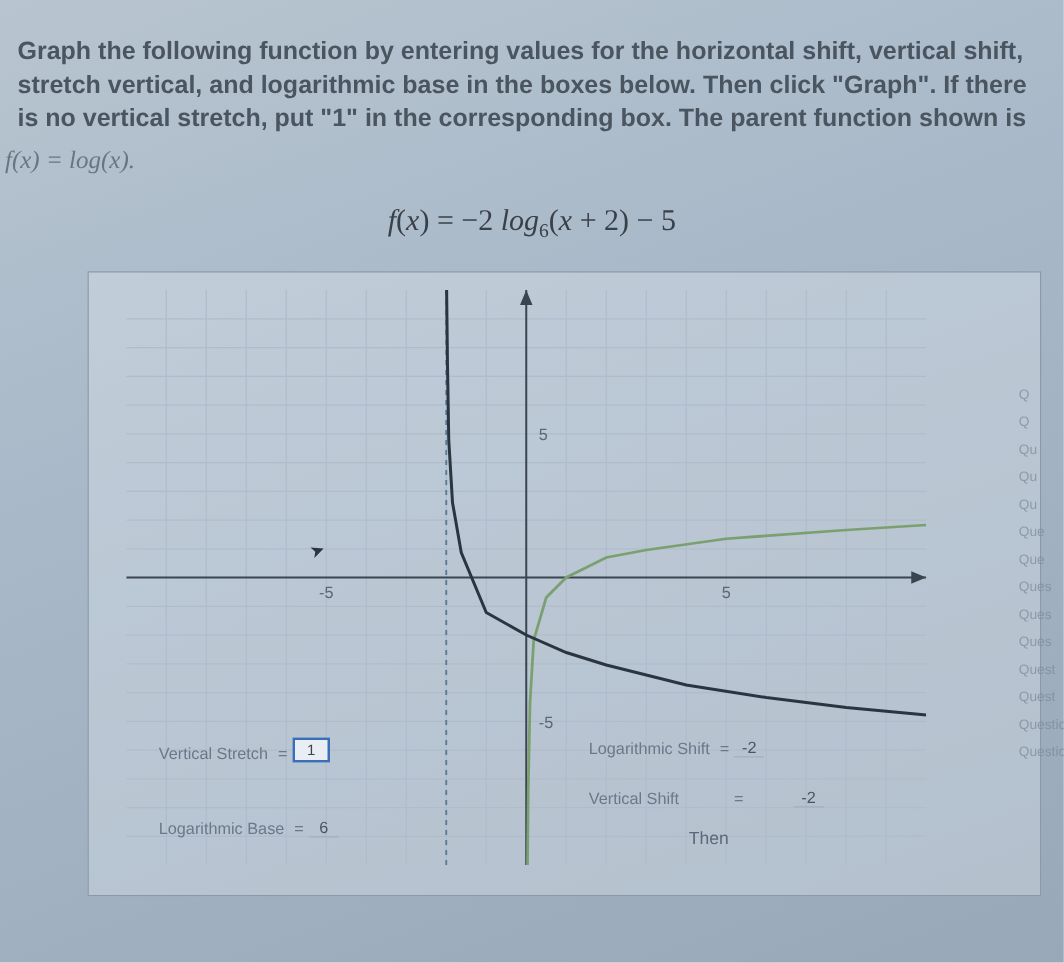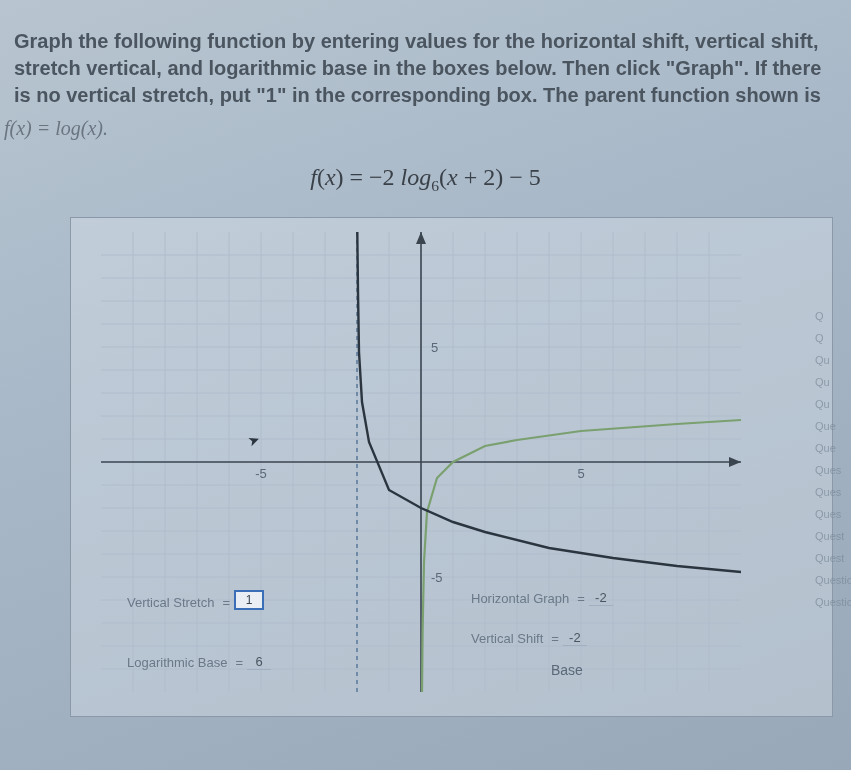--- a/index.html
+++ b/index.html
@@ -74,21 +74,21 @@
     color: #4a5560;
     font-size: 13px;
     border-bottom: 1px solid #a0b0c0;
     min-width: 24px;
     text-align: center;
     padding: 0 4px;
   }
   .row-vs { left: 56px; top: 372px; }
   .row-lb { left: 56px; top: 436px; }
   .row-hs { left: 400px; top: 372px; }
-  .row-vsh { left: 400px; top: 412px; }
+  .row-vsh { left: 400px; top: 412px; gap: 36px; }
   .graph-btn {
     position: absolute;
     left: 480px;
     top: 444px;
     font-size: 14px;
     color: #5a6878;
     cursor: pointer;
   }
   .sidebar {
     position: absolute;
@@ -190,32 +190,32 @@
     <span class="input-box">1</span>
   </div>
 
   <div class="input-row row-lb">
     <span class="lbl">Logarithmic Base</span>
     <span class="eq">=</span>
     <span class="input-val">6</span>
   </div>
 
   <div class="input-row row-hs">
-    <span class="lbl">Horizontal Graph</span>
+    <span class="lbl">Logarithmic Shift</span>
     <span class="eq">=</span>
     <span class="input-val">-2</span>
   </div>
 
   <div class="input-row row-vsh">
     <span class="lbl">Vertical Shift</span>
     <span class="eq">=</span>
     <span class="input-val">-2</span>
   </div>
 
-  <div class="graph-btn">Base</div>
+  <div class="graph-btn">Then</div>
 </div>
 
 <div class="cursor">➤</div>
 
 <div class="sidebar">
   <div>Q</div>
   <div>Q</div>
   <div>Qu</div>
   <div>Qu</div>
   <div>Qu</div>

